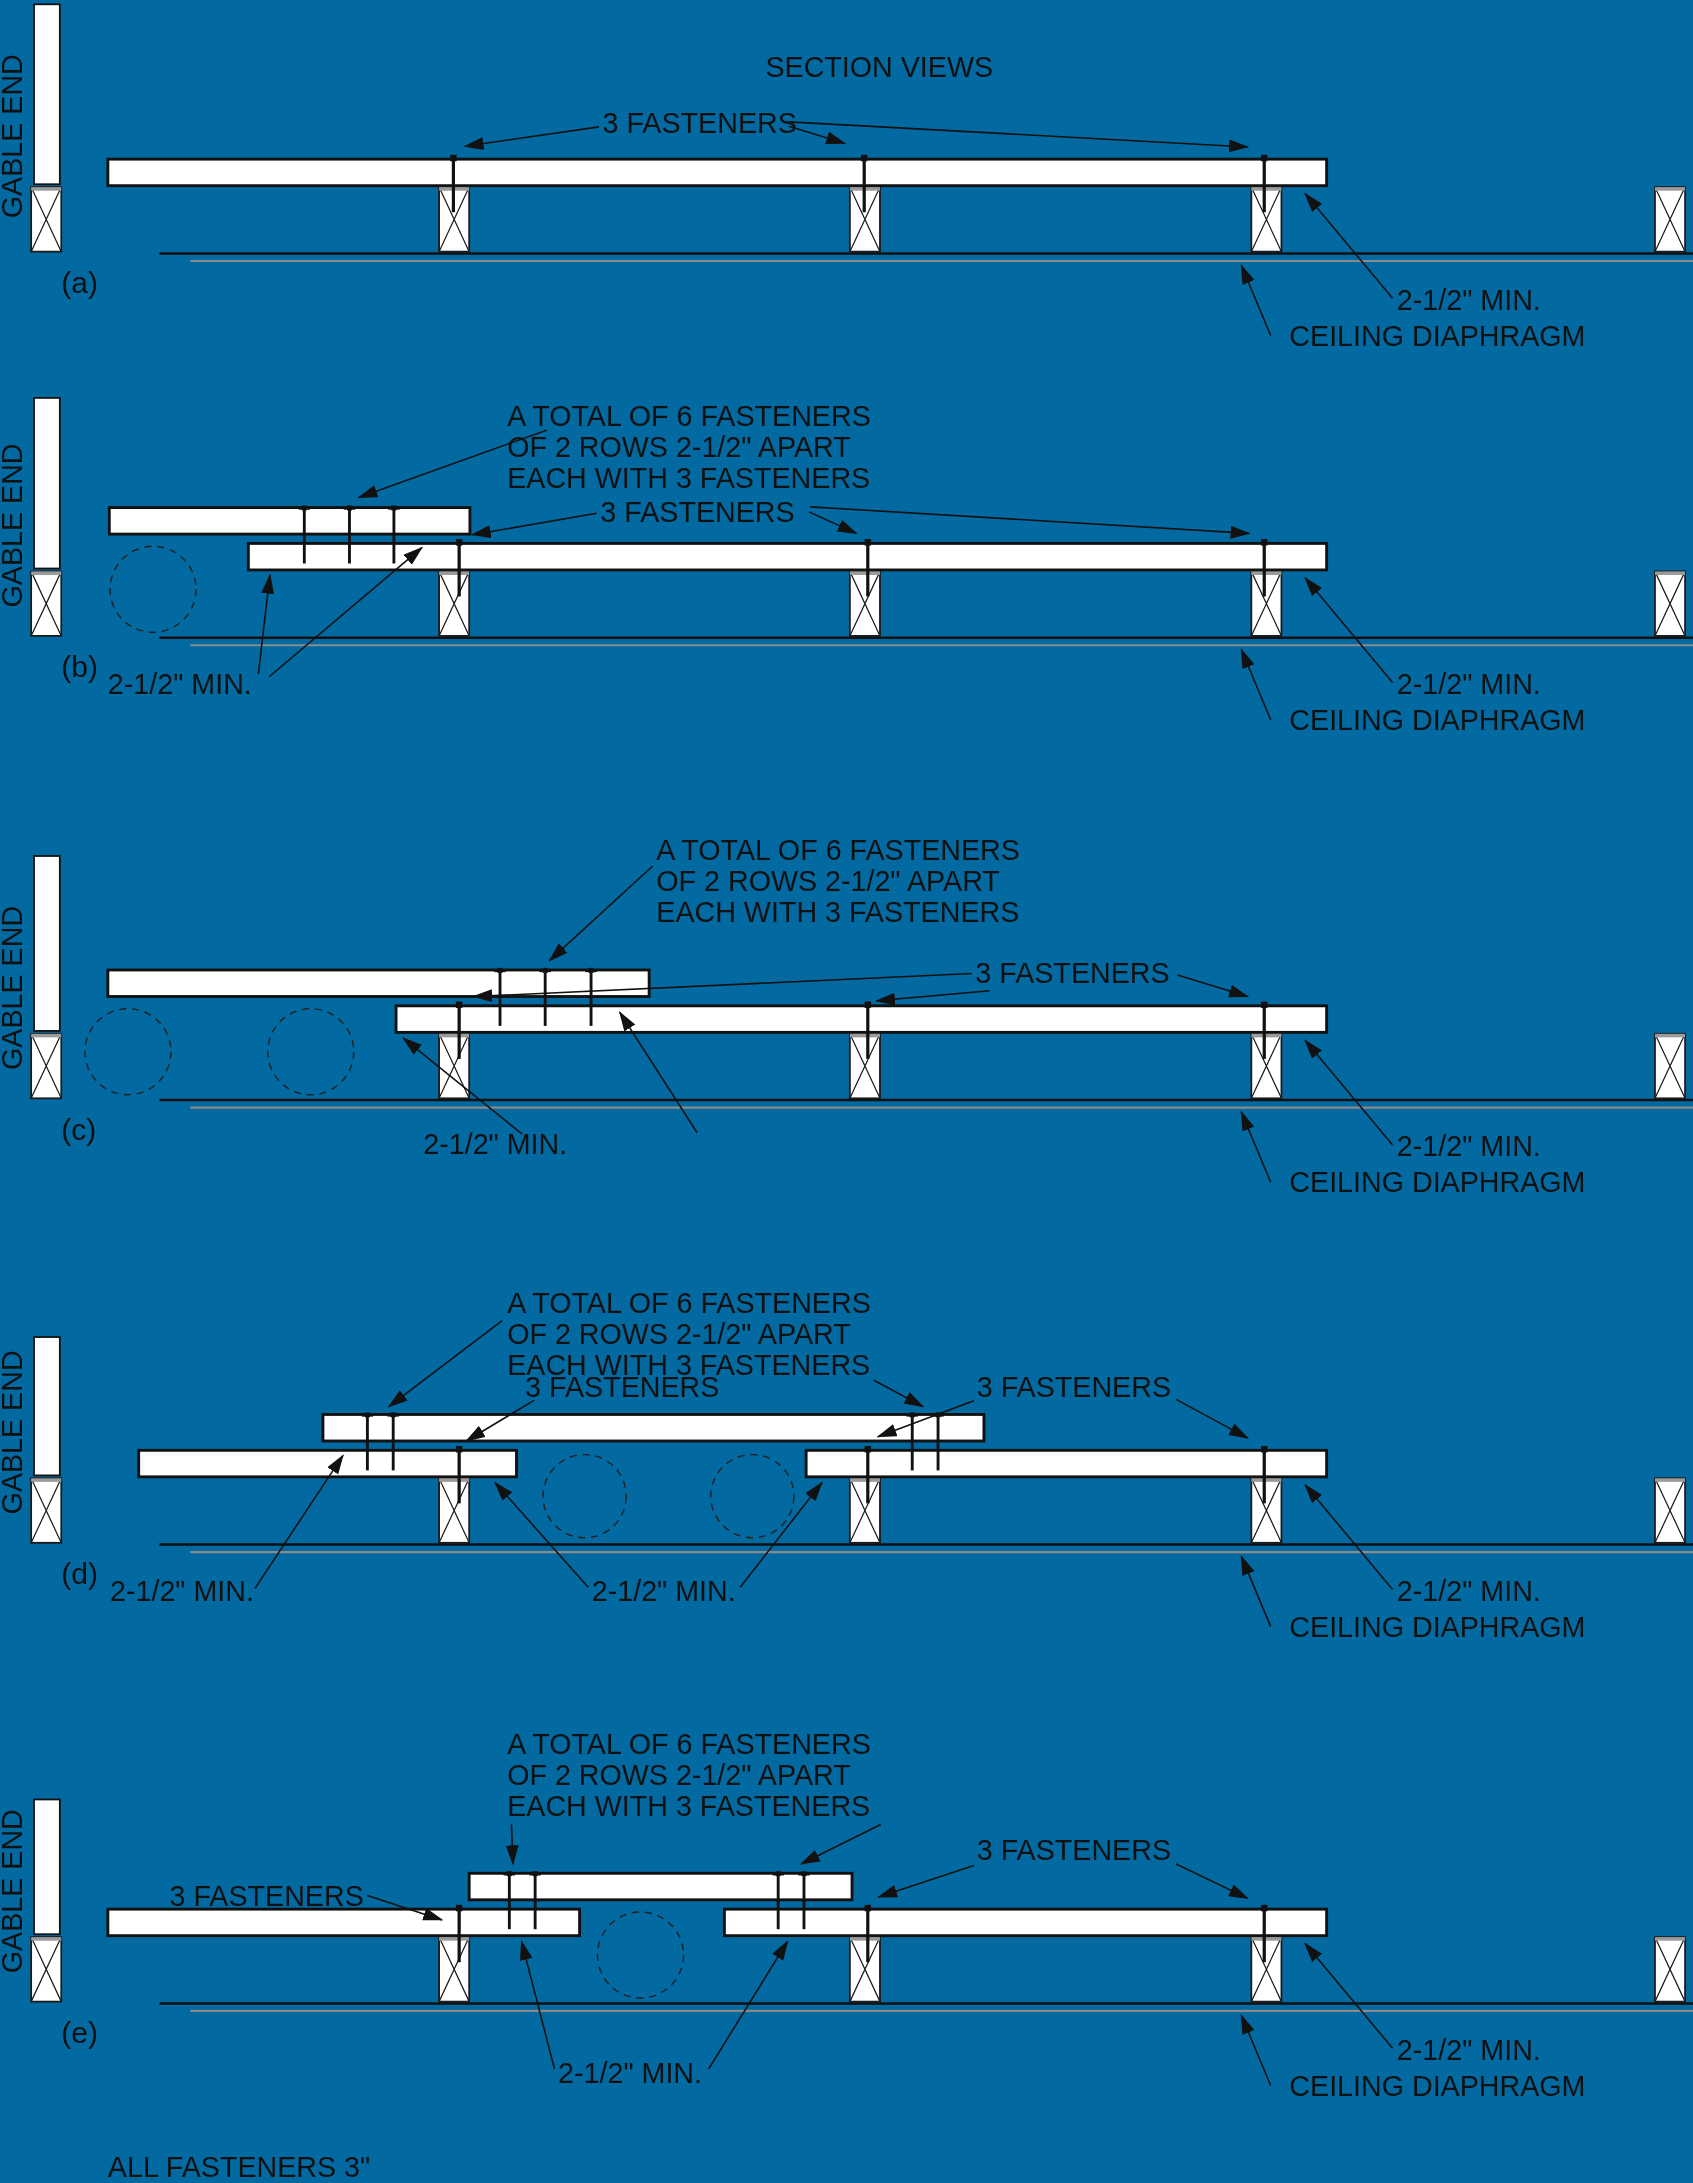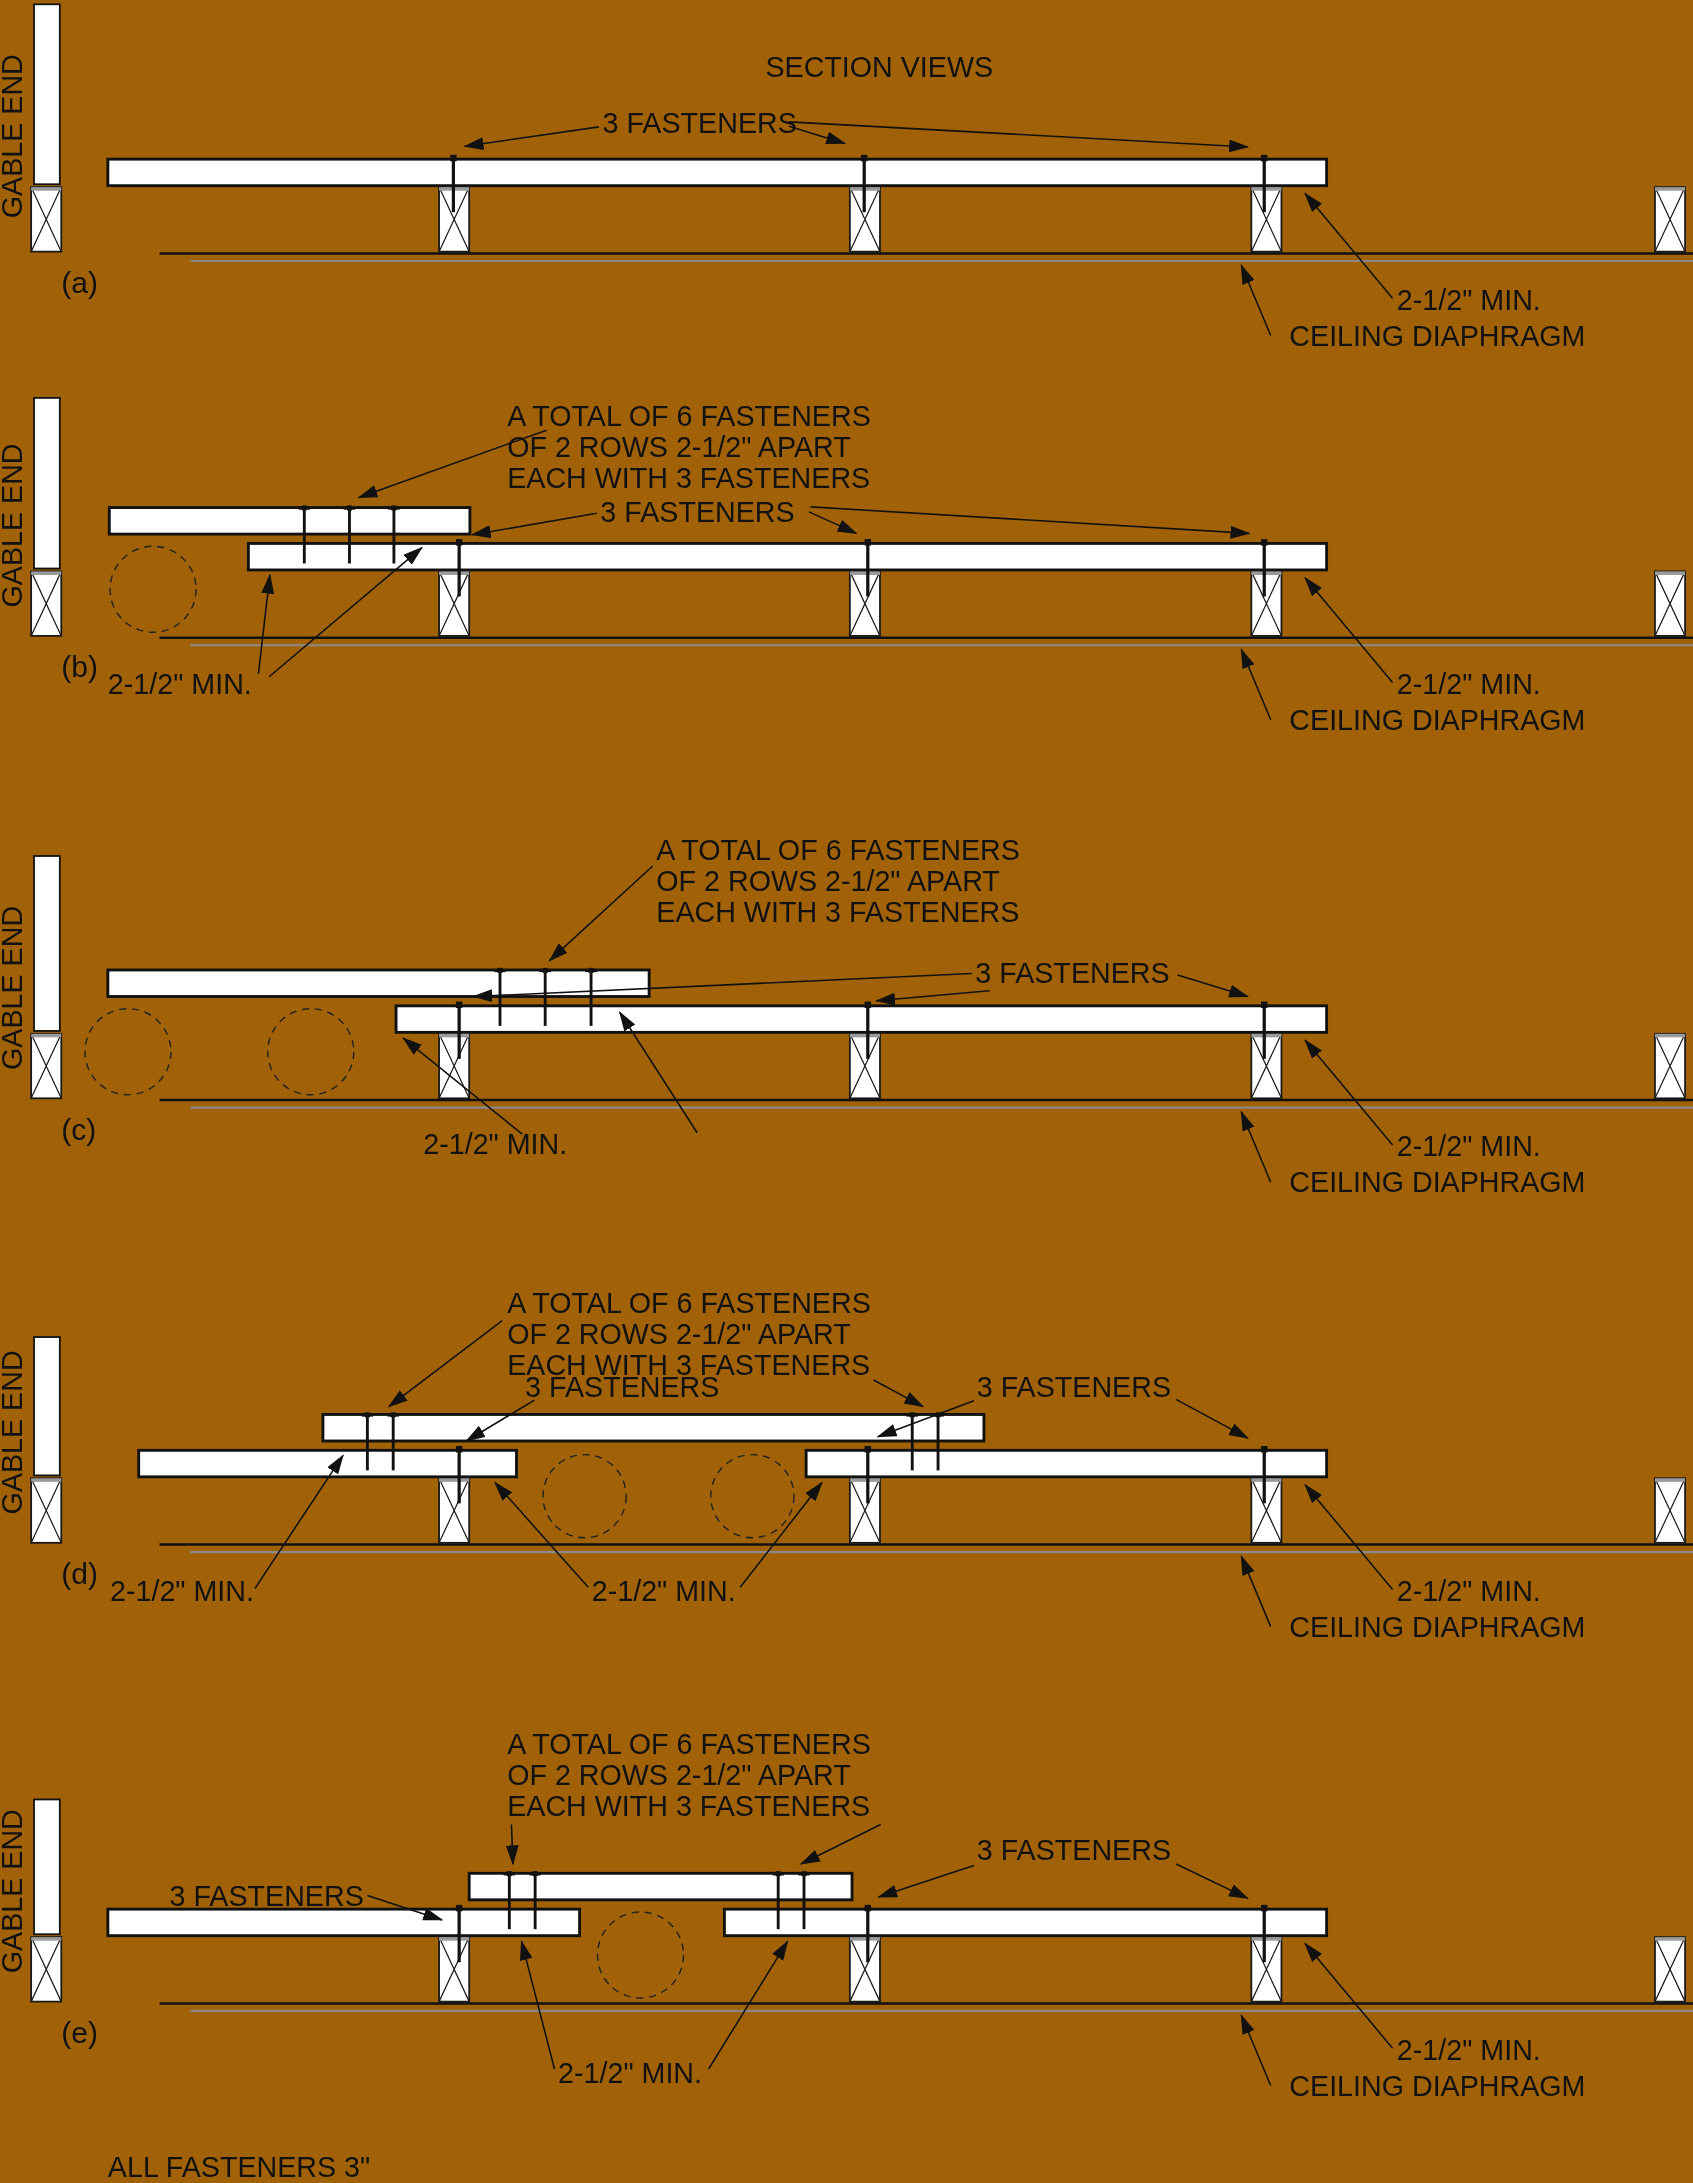--- a/index.html
+++ b/index.html
@@ -1,16 +1,16 @@
 <!DOCTYPE html>
 <html style="font-size:11.5px"><head>
 <meta charset="utf-8">
 <style>
   html,body{margin:0;padding:0;background:#fff;}
-  .page{width:1694px;height:2183px;background:#a16207;}
+  .page{width:1694px;height:2183px;background:#0369a1;}
   svg text{font-family:"Liberation Sans",sans-serif;font-size:40px;fill:#111;}
   text.sec{font-size:42px;}
   .bm{fill:#fff;stroke:#111;stroke-width:4;}
   .wl{fill:#fff;stroke:#111;stroke-width:2.5;}
   .ld{stroke:#111;stroke-width:2.2;fill:none;}
   .cl{stroke:#111;stroke-width:3.5;}
   .gl{stroke:#8a8a8a;stroke-width:3;}
   .web{fill:none;stroke:#222;stroke-width:2;stroke-dasharray:10 8;}
 </style>
 </head>

